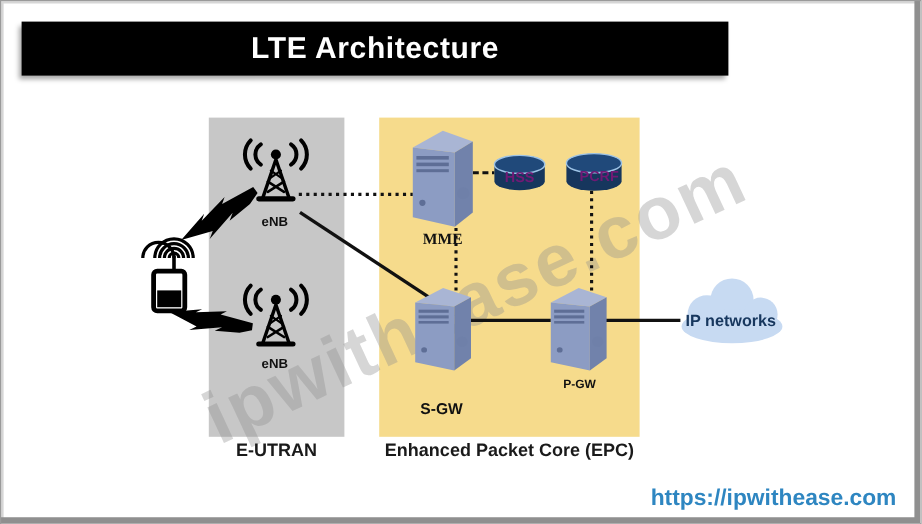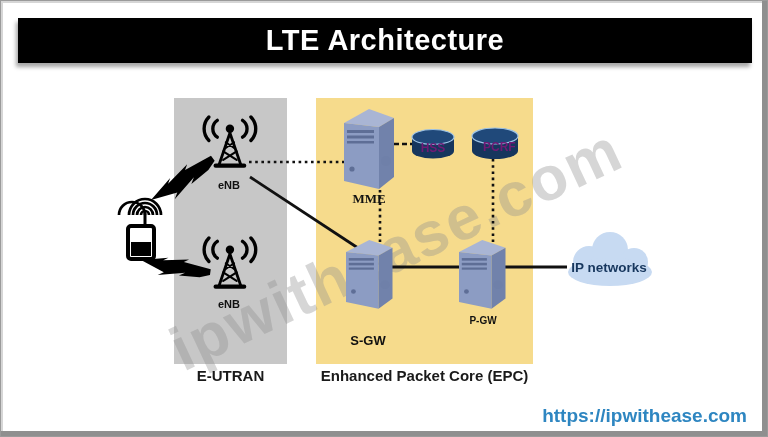--- a/index.html
+++ b/index.html
@@ -11,23 +11,23 @@
     --url-text:#2E86C1; --watermark-color:#8F8F8F;
   }
   *{margin:0;padding:0;box-sizing:border-box;}
   body{background:#e8e8e8;font-family:"Liberation Sans", sans-serif;}
   .frame{
     position:relative;width:768px;height:437px;background:#ffffff;overflow:hidden;
     border:1px solid #9a9a9a;
     box-shadow: inset -5px -5px 0 #8f8f8f, inset 2px 2px 0 #d6d6d6;
   }
   .title-bar{
-    position:absolute;left:17px;top:17px;width:734px;height:45px;
+    position:absolute;left:17px;top:17px;width:589px;height:45px;
     background:var(--title-bg);color:var(--title-text);
-    font-size:29px;font-weight:bold;text-align:center;line-height:45px;
+    font-size:25px;font-weight:bold;text-align:center;line-height:45px;
     box-shadow:-2px 4px 4px rgba(0,0,0,0.35);
     letter-spacing:0.5px; z-index:4;
   }
   .box{position:absolute;top:97px;height:266px;z-index:1;}
   .box-eutran{left:173px;width:113px;background:var(--eutran-bg);}
   .box-epc{left:315px;width:217px;background:var(--epc-bg);}
   .group-label{
     position:absolute;top:366px;font-size:15px;font-weight:bold;color:#1a1a1a;
     text-align:center;z-index:4;
   }

